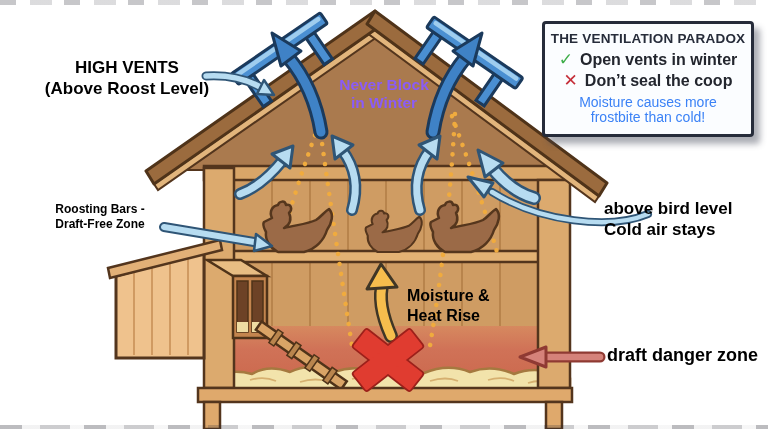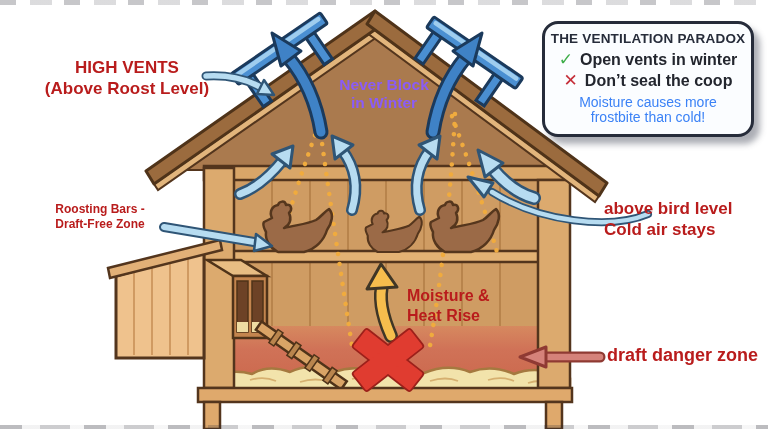--- a/index.html
+++ b/index.html
@@ -1,29 +1,29 @@
 <!DOCTYPE html>
 <html><head>
 <meta charset="utf-8">
 <style>
   html,body{margin:0;padding:0;}
   body{font-family:"Liberation Sans","DejaVu Sans",sans-serif;}
   .stage{position:relative;width:768px;height:429px;background:#ffffff;overflow:hidden;}
   .stage svg{position:absolute;left:0;top:0;}
 
-  .lbl{position:absolute;color:#b91c1c;font-weight:700;line-height:1.22;}
+  .lbl{position:absolute;color:#000000;font-weight:700;line-height:1.22;}
   .lbl-high{left:16px;top:58px;width:222px;text-align:center;font-size:17px;}
   .lbl-never{left:328px;top:76px;width:112px;text-align:center;color:#8b5cf6;font-size:15.5px;line-height:1.18;}
   .lbl-roost{left:18px;top:202px;width:164px;text-align:center;font-size:12px;}
   .lbl-cold{left:604px;top:199px;width:164px;text-align:left;font-size:17px;}
   .lbl-moist{left:407px;top:286px;width:110px;text-align:left;font-size:16px;}
   .lbl-draft{left:607px;top:345px;width:160px;text-align:left;font-size:18px;}
 
   .paradox{position:absolute;left:542px;top:21px;width:212px;box-sizing:border-box;
-    background:#fbfdff;border:3px solid #262c3a;border-radius:16px;
+    background:#fbfdff;border:3px solid #262c3a;border-radius:4px;
     box-shadow:6px 7px 6px rgba(70,75,90,.45);padding:7px 4px 8px;text-align:center;}
   .paradox .title{font-size:13.5px;font-weight:800;color:#262c3a;letter-spacing:.2px;margin-bottom:3px;}
   .paradox .row{display:flex;align-items:center;justify-content:center;gap:7px;
     font-size:16px;font-weight:700;color:#23262e;line-height:1.25;}
   .paradox .ic{font-size:17px;font-weight:800;}
   .ic-check{color:#3fae4a;}
   .ic-cross{color:#c52f3a;}
   .paradox .note{margin-top:3px;font-size:14px;font-weight:500;color:#3b82f6;line-height:1.12;}
 
   .crop-artifact{position:absolute;left:0;width:768px;pointer-events:none;}

